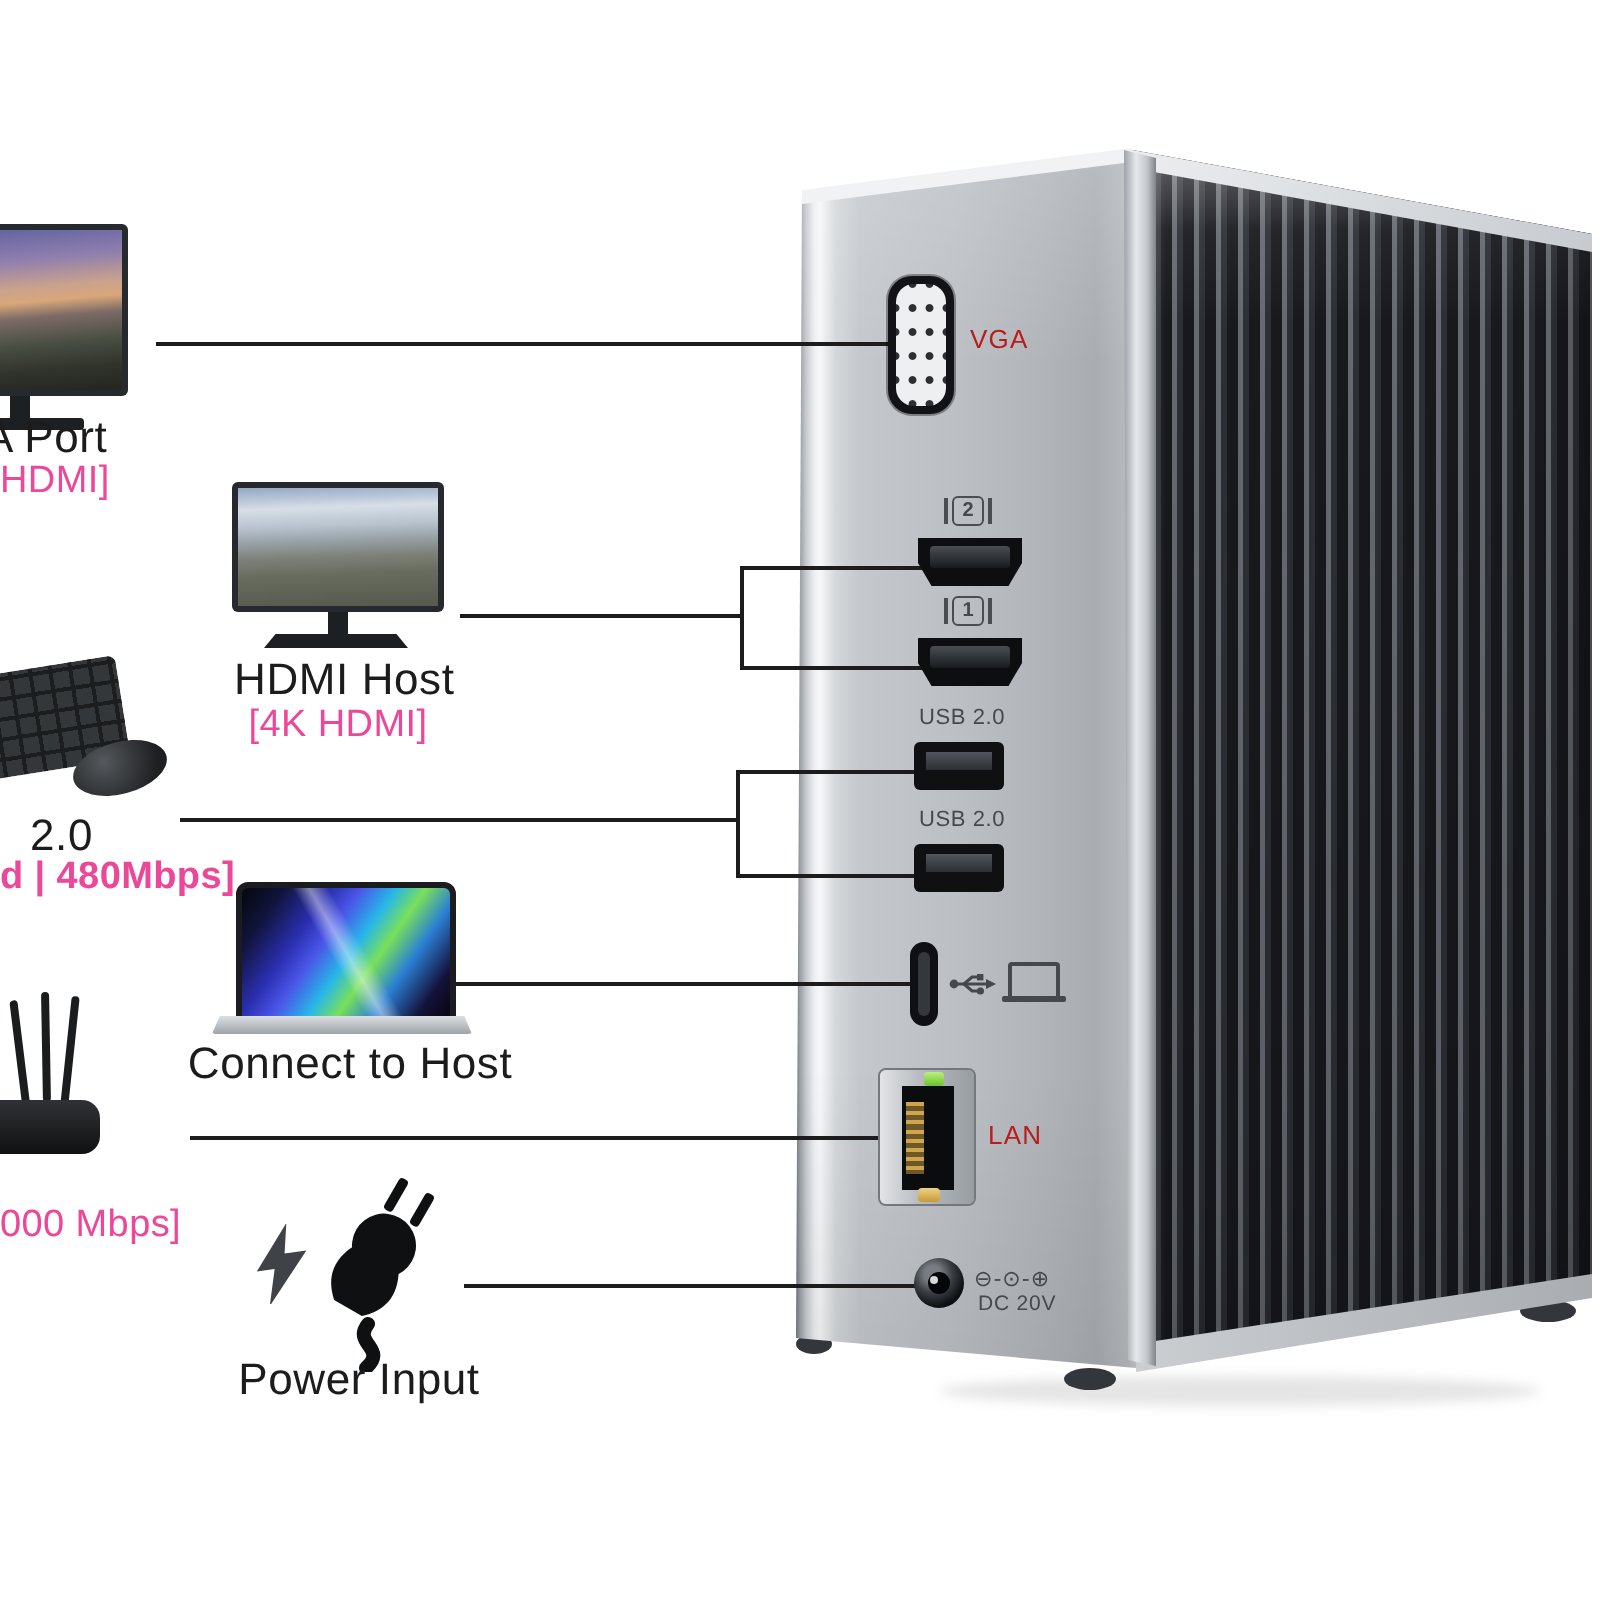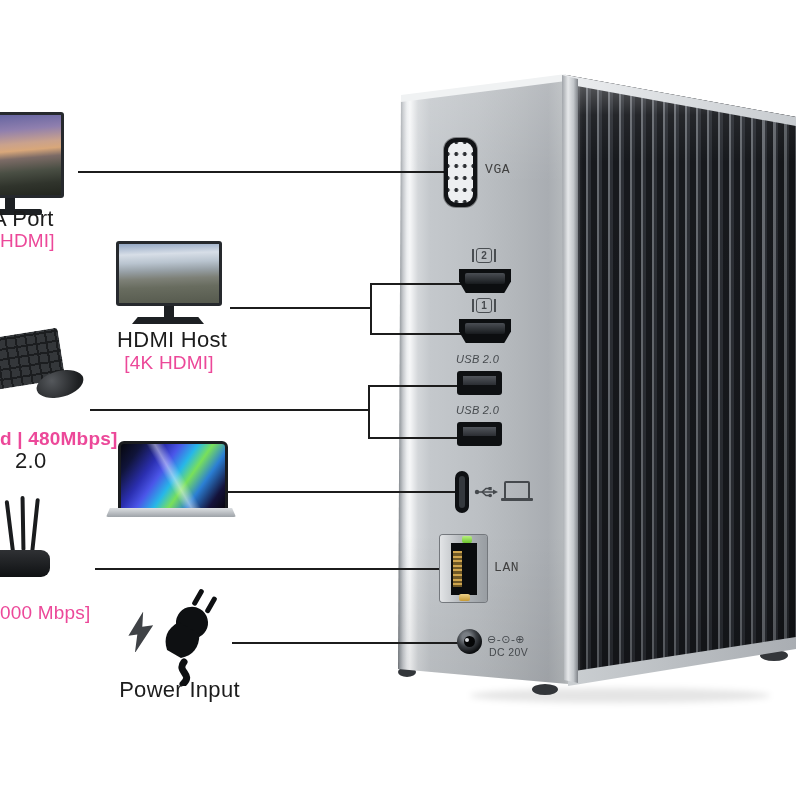--- a/index.html
+++ b/index.html
@@ -41,30 +41,30 @@
     clip-path:polygon(0 3px,16px 7px,16px 611px,2px 608px);
     background:linear-gradient(to right,#9fa3a8,#e6e8ea 38%,#c3c7cb 72%,#808489);}
   .foot{position:absolute;background:#33363a;border-radius:50%;}
   .shadow{position:absolute;background:rgba(0,0,0,.10);border-radius:50%;filter:blur(3px);}
   
   .vga-outer{position:absolute;left:444px;top:138px;width:33px;height:69px;border-radius:12px;
     background:#111316;box-shadow:0 0 0 1px rgba(0,0,0,.35);}
   .vga-inner{position:absolute;left:4px;top:4px;width:25px;height:61px;border-radius:9px;background:#edeff1;
     background-image:radial-gradient(circle,#2b2e32 1.7px,rgba(0,0,0,0) 2.2px);
     background-size:8.5px 12px;background-position:4px 6px;}
-  .port-label{position:absolute;color:#404040;letter-spacing:.6px;font-family:Liberation Mono, monospace;}
+  .port-label{position:absolute;color:#b91c1c;letter-spacing:.6px;}
   .hdmi-badge{position:absolute;display:flex;align-items:center;gap:2px;height:15px;}
   .hdmi-badge .tick{width:2px;height:13px;background:#4a4e52;}
   .hdmi-badge .box{width:14px;height:13px;border:1.7px solid #4a4e52;border-radius:3px;
     display:flex;align-items:center;justify-content:center;font-size:10px;font-weight:bold;color:#45494d;}
   .hdmi-port{position:absolute;width:52px;height:24px;background:#0c0e10;
     clip-path:polygon(0 0,100% 0,100% 52%,87% 100%,13% 100%,0 52%);}
   .hdmi-inner{position:absolute;left:6px;right:6px;top:4px;height:11px;border-radius:2px;
     background:linear-gradient(#4a4e54,#181b1e);}
-  .usb-label{position:absolute;width:50px;font-size:11px;color:#45494d;letter-spacing:.3px;font-style:italic;}
+  .usb-label{position:absolute;width:50px;text-align:center;font-size:11px;color:#45494d;letter-spacing:.3px;}
   .usb-port{position:absolute;width:45px;height:24px;background:#0e1012;border-radius:3px;}
   .usb-tongue{position:absolute;left:6px;right:6px;top:5px;height:9px;
     background:linear-gradient(#52565c,#2b2e33);}
   .usbc-port{position:absolute;left:455px;top:471px;width:14px;height:42px;border-radius:8px;background:#0e1013;}
   .usbc-slot{position:absolute;left:4px;top:5px;width:6px;height:32px;border-radius:3px;background:#34383d;}
   .lan-outer{position:absolute;left:440px;top:535px;width:47px;height:67px;border-radius:3px;
     background:linear-gradient(to right,#e2e4e6,#b9bdc1 40%,#989da2);box-shadow:0 0 0 1px #74787d;}
   .lan-inner{position:absolute;left:11px;top:8px;width:26px;height:52px;background:#0a0c0e;}
   .lan-pins{position:absolute;left:13px;top:16px;width:9px;height:36px;
     background:repeating-linear-gradient(to bottom,#cfa54e 0 2px,#6e5827 2px 4.6px);}
@@ -114,25 +114,26 @@
   <div class="monitor-frame" style="left:116px;top:241px;width:106px;height:65px;">
     <div class="monitor-screen" style="background:linear-gradient(178deg,#93a7c4 0%,#d7dee7 18%,#b9c4cf 32%,#97a0a6 45%,#7d8077 58%,#686c5f 72%,#565a4e 100%);"></div>
   </div>
   <div class="stand" style="left:164px;top:306px;width:10px;height:12px;"></div>
   <div class="stand" style="left:132px;top:317px;width:72px;height:7px;clip-path:polygon(8% 0,92% 0,100% 100%,0 100%);"></div>
   <div class="t t1 ctr" style="left:117px;top:327px;width:104px;">HDMI Host</div>
   <div class="t t2 ctr" style="left:117px;top:338px;width:104px;margin-top:14px;">[4K HDMI]</div>
 
   <div class="kb"></div>
   <div class="mouse"></div>
-  <div class="t t1" style="left:15px;top:405px;margin-top:43px;">2.0</div>
+  <div class="t t1" style="left:15px;top:405px;">2.0</div>
   <div class="t t2" style="left:0px;top:428px;font-weight:bold;">d | 480Mbps]</div>
 
   <div class="laptop-screen"></div>
   <div class="laptop-base"></div>
+  <div class="t t1 ctr" style="left:92px;top:519px;width:166px;">Connect to Host</div>
 
   <div class="antenna" style="left:8px;top:500px;transform:rotate(-7deg);"></div>
   <div class="antenna" style="left:21px;top:496px;transform:rotate(-1deg);"></div>
   <div class="antenna" style="left:33px;top:498px;transform:rotate(6deg);"></div>
   <div class="router-body"></div>
   <div class="t t2" style="left:0px;top:602px;">000 Mbps]</div>
 
   <svg class="abs" style="left:124px;top:612px;" width="34" height="40" viewBox="0 0 34 40">
     <polygon points="22,0 4,22 13,22 8,40 30,15 19,15" fill="#3f4246" transform="rotate(-8 17 20)"></polygon>
   </svg>

